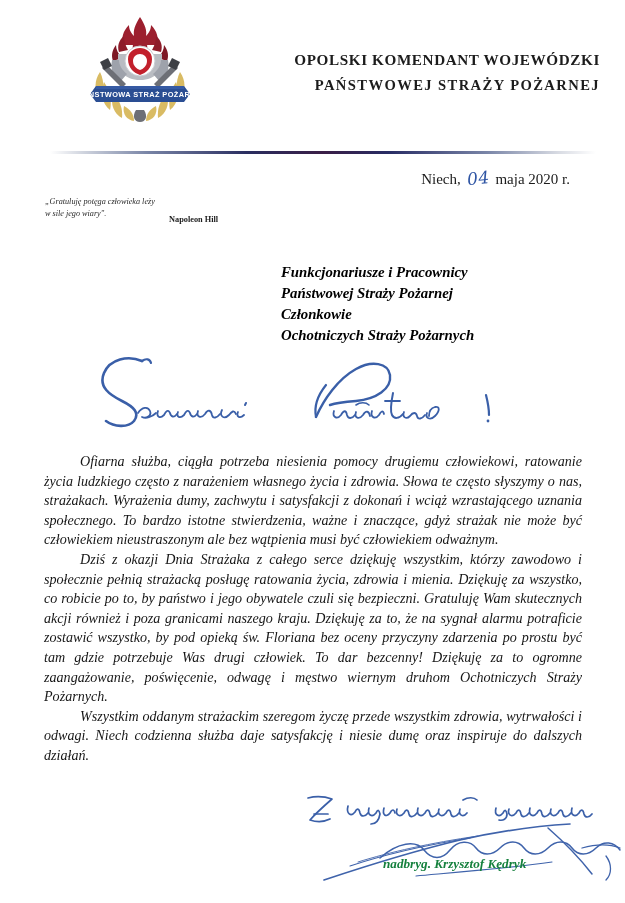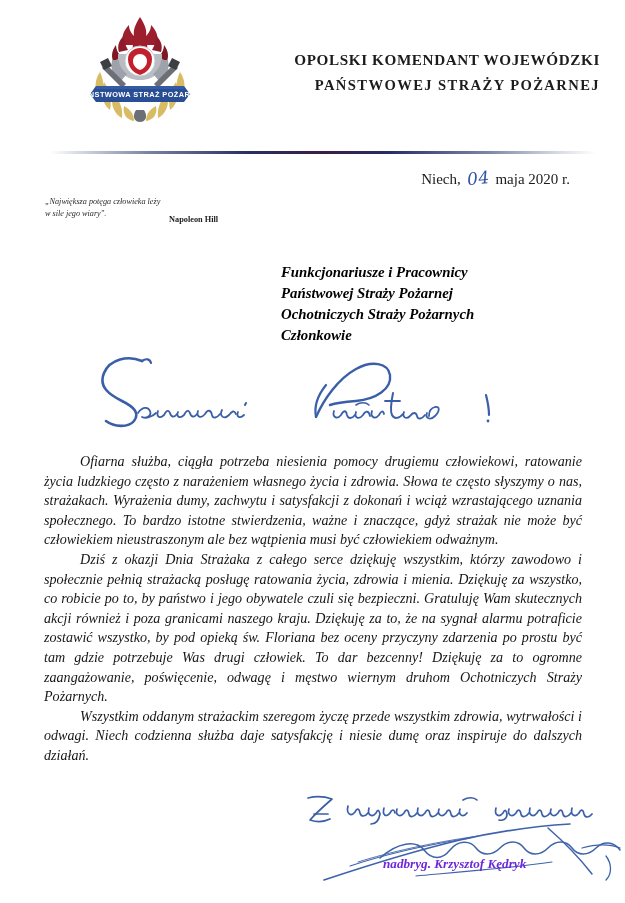--- a/index.html
+++ b/index.html
@@ -185,21 +185,21 @@
     height: 70px;
   }
   .signature-name {
     position: absolute;
     left: 383px;
     top: 856px;
     font-family: "Liberation Serif", serif;
     font-weight: bold;
     font-style: italic;
     font-size: 13.2px;
-    color: #6d28d9;
+    color: #15803d;
     white-space: nowrap;
   }
 </style>
 </head>
 <body>
 
 <div class="page">
 
   <div class="header">
 
@@ -253,30 +253,30 @@
     </div>
   </div>
 
   <div class="divider"></div>
 
   <div class="date-line">
     <span>Niech,</span><span class="date-hand">04</span><span>maja 2020 r.</span>
   </div>
 
   <div class="quote-block">
-    <div class="quote-text">„Największa potęga człowieka leży</div>
+    <div class="quote-text">„Gratuluję potęga człowieka leży</div>
     <div class="quote-text">w sile jego wiary".</div>
   </div>
   <div class="quote-author">Napoleon Hill</div>
 
   <div class="addressee">
     <div>Funkcjonariusze i Pracownicy</div>
     <div>Państwowej Straży Pożarnej</div>
+    <div>Członkowie</div>
     <div>Ochotniczych Straży Pożarnych</div>
-    <div>Członkowie</div>
   </div>
 
   <div class="greeting">
     <svg viewBox="0 0 430 75" width="430" height="75" aria-hidden="true">
       <g fill="none" stroke="#3a5fa8" stroke-linecap="round" stroke-linejoin="round">
 
         <path d="M54 6 C40 0 22 4 16 18 C10 32 22 40 34 46 C46 52 52 58 46 66 C40 73 26 72 18 66" stroke-width="2.6"></path>
         <path d="M54 6 C58 3 62 4 63 8" stroke-width="2.2"></path>
 
         <path d="M50 58 C54 52 60 51 62 56 C64 61 58 64 54 62 C58 64 64 62 68 58" stroke-width="1.8"></path>

